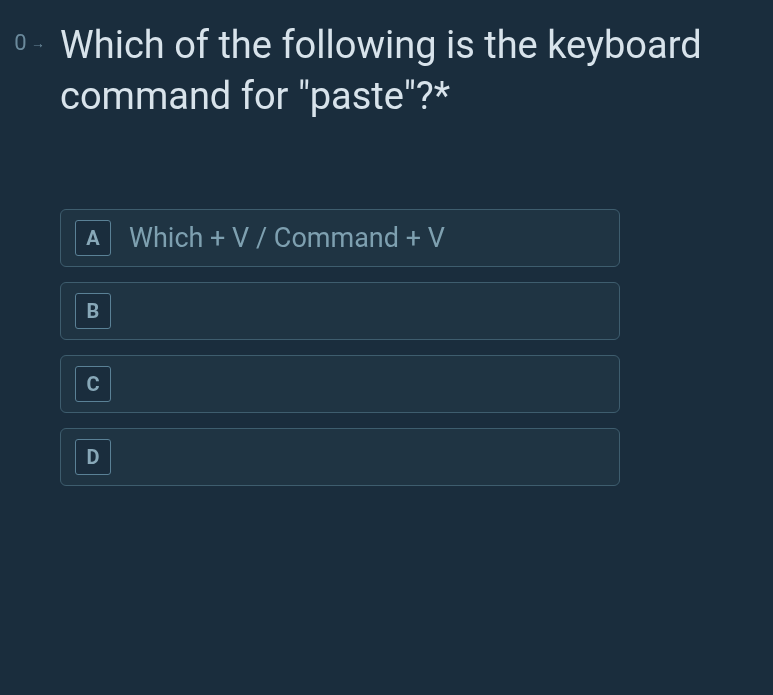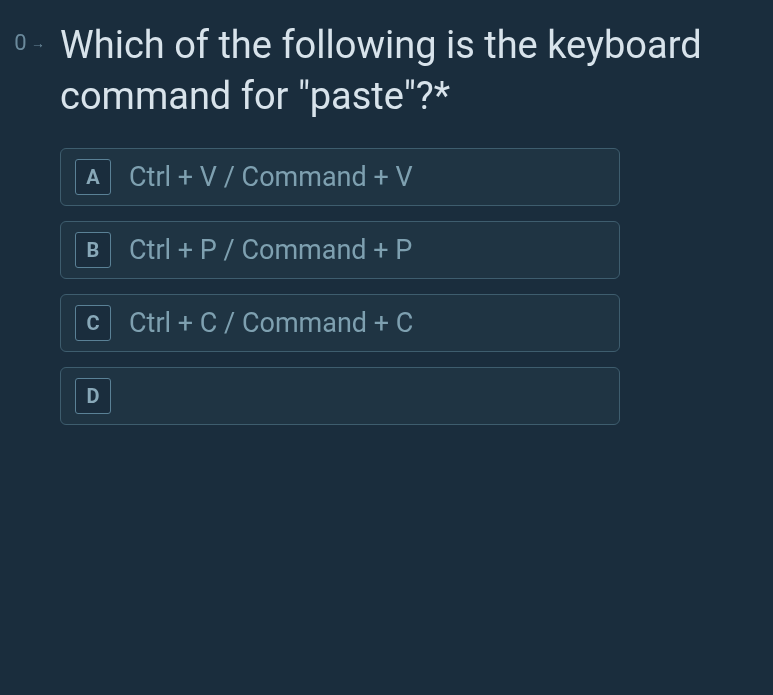--- a/index.html
+++ b/index.html
@@ -39,21 +39,21 @@
     }
     .content {
       margin-left: 15px;
       flex: 1;
     }
     .question-text {
       font-size: 38px;
       font-weight: 400;
       color: #d8e3eb;
       line-height: 1.35;
-      margin-bottom: 25px;
+      margin-bottom: 86px;
       padding-right: 10px;
     }
     .options {
       display: flex;
       flex-direction: column;
       gap: 15px;
     }
     .option {
       display: flex;
       align-items: center;
@@ -91,28 +91,26 @@
 <div class="container">
   <div class="question-number">
     <span class="question-number-digit">0</span>
     <span class="arrow">→</span>
   </div>
   <div class="content">
     <div class="question-text">Which of the following is the keyboard command for "paste"?*</div>
     <div class="options">
       <div class="option">
         <div class="option-key">A</div>
-        <div class="option-label">Ctrl + V / Command + V</div>
+        <div class="option-label">Which + V / Command + V</div>
       </div>
       <div class="option">
         <div class="option-key">B</div>
-        <div class="option-label">Ctrl + P / Command + P</div>
       </div>
       <div class="option">
         <div class="option-key">C</div>
-        <div class="option-label">Ctrl + C / Command + C</div>
       </div>
       <div class="option">
         <div class="option-key">D</div>
       </div>
     </div>
   </div>
 </div>
 
 </body></html>

